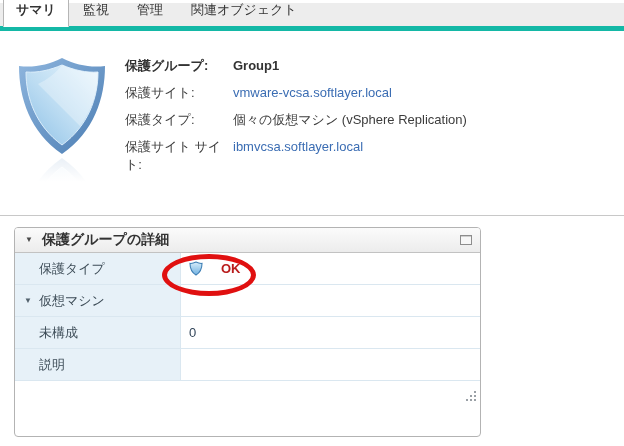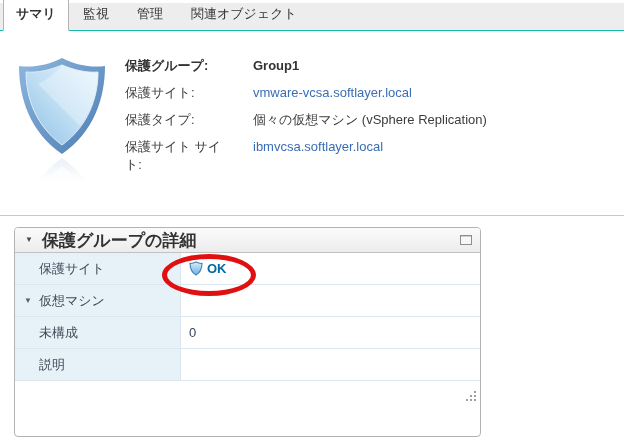--- a/index.html
+++ b/index.html
@@ -2,57 +2,57 @@
 <html><head>
 <meta charset="utf-8">
 <style>
   * { margin:0; padding:0; box-sizing:border-box; }
   html,body { background:#fff; }
   body { font-family:"Liberation Sans","DejaVu Sans",sans-serif; }
   .screen { position:relative; width:624px; height:446px; background:#fff; overflow:hidden; }
 
   
   .tabbar { position:absolute; left:0; top:3px; right:0; height:28px;
-            background:#ededed; border-bottom:1px solid #14b8a6;
+            background:#ededed; border-bottom:5px solid #14b8a6;
             display:flex; align-items:flex-end; }
   .tab { font-size:13px; color:#333; padding:12px 14px 7px; cursor:default; white-space:nowrap; }
   .tab.active { background:#fff; border:1px solid #b5b5b5; border-bottom:1px solid #fff;
                 border-radius:3px 3px 0 0; margin-left:3px; margin-bottom:-1px;
                 padding:6px 12px 7px; font-weight:bold; }
 
   
   .big-shield { position:absolute; left:16px; top:56px; }
   .fields { position:absolute; left:125px; top:57px; font-size:13px; }
-  .field-row { display:flex; margin-bottom:9px; line-height:18px;gap:20px; }
+  .field-row { display:flex; margin-bottom:9px; line-height:18px; }
   .field-label { width:108px; color:#3c3c3c; }
   .field-value { color:#3c3c3c; }
   .field-row.first .field-label, .field-row.first .field-value { font-weight:bold; color:#333; }
   .link { color:#3b6db3; cursor:pointer; }
 
   .divider { position:absolute; left:0; right:0; top:215px; border-top:1px solid #c8c8c8; }
 
   
   .panel { position:absolute; left:14px; top:227px; width:467px; height:210px;
            border:1px solid #b3b3b3; border-radius:4px; background:#fff; }
   .panel-header { height:25px; background:linear-gradient(#fbfbfb,#ececec);
                   border-bottom:1px solid #c2c2c2; border-radius:3px 3px 0 0;
                   display:flex; align-items:center; padding:0 8px 0 10px; }
   .tri { font-size:8px; color:#4a4a4a; line-height:1; }
-  .panel-title { font-size:17px; font-weight:bold; color:#333; margin-left:9px; flex:1; }
+  .panel-title { font-size:14px; font-weight:bold; color:#333; margin-left:9px; flex:1; }
   .maximize-box { width:12px; height:10px; border:1px solid #8d8d8d; background:#f7f7f7;
                   box-shadow:inset 0 1px 0 #cfcfcf; cursor:pointer; }
 
   .prow { display:flex; height:32px; border-bottom:1px solid #dae7f0; font-size:13px; }
   .pcell-label { width:166px; background:#e7f1f8; border-right:1px solid #dae7f0;
                  display:flex; align-items:center; padding-left:24px; color:#3d4c57; }
   .pcell-label.expandable { padding-left:9px; }
   .pcell-label .tri { margin-right:7px; font-size:8px; color:#53626d; }
   .pcell-value { flex:1; display:flex; align-items:center; padding-left:8px;
                  color:#33465a; }
-  .status-ok { font-weight:bold; color:#0369a1; margin-left:4px; }
+  .status-ok { font-weight:bold; color:#b91c1c; margin-left:18px; }
   .panel-footer { position:relative; height:24px; background:#fff; border-radius:0 0 3px 3px; }
   .resize-grip { position:absolute; right:3px; bottom:3px; cursor:nwse-resize; }
 
   
   .annotation-ellipse { position:absolute; left:147px; top:26px; width:94px; height:42px;
                         border:5px solid #e01010; border-radius:50%; z-index:6;
                         pointer-events:none; }
 </style>
 </head>
 <body>
@@ -117,21 +117,21 @@
   <div class="divider"></div>
 
   <div class="panel">
     <div class="panel-header">
       <span class="tri">▼</span>
       <span class="panel-title">保護グループの詳細</span>
       <span class="maximize-box"></span>
     </div>
 
     <div class="prow">
-      <div class="pcell-label">保護サイト</div>
+      <div class="pcell-label">保護タイプ</div>
       <div class="pcell-value">
         <svg width="14" height="15" viewBox="0 0 14 15">
           <defs>
             <linearGradient id="sG" x1="0" y1="0" x2="0" y2="1">
               <stop offset="0" stop-color="#d8eefb"></stop>
                 <stop offset="1" stop-color="#6fb0e0"></stop>
             </linearGradient>
           </defs>
           <path d="M7 1 C9 2 11 2.6 13 2.4 C13 7 11.4 11.2 7 14 C2.6 11.2 1 7 1 2.4 C3 2.6 5 2 7 1 Z" fill="url(#sG)" stroke="#3f7fb5" stroke-width="1.1"></path>
         </svg>

